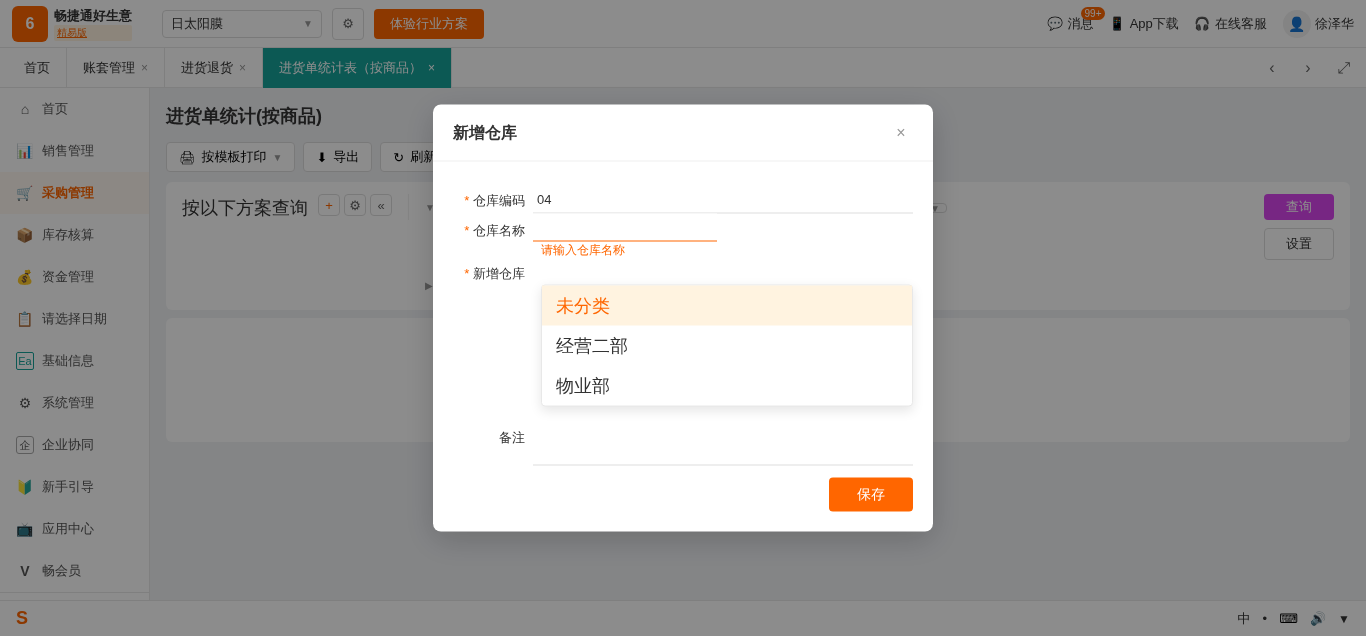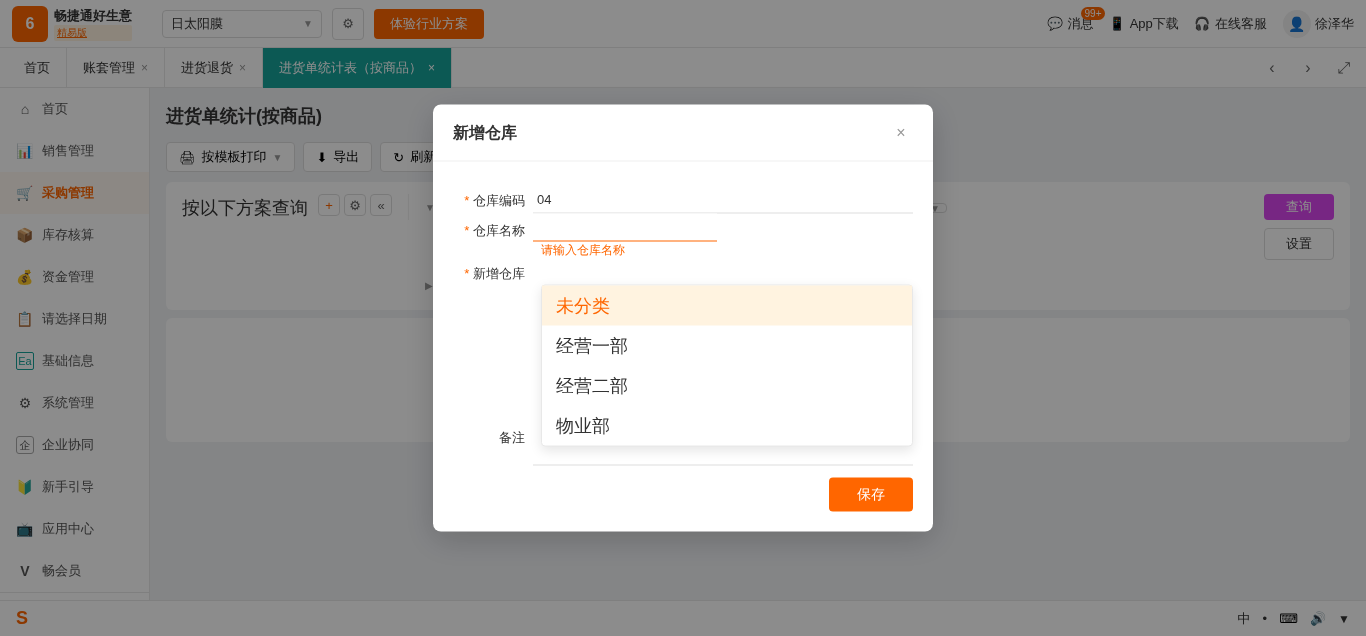--- a/index.html
+++ b/index.html
@@ -553,21 +553,20 @@
       <div style="padding-left:88px;">
         <span style="font-size:12px;color:#f60;">请输入仓库名称</span>
       </div>
     </div>
 
     <div class="form-row" style="position:relative;">
       <label class="form-label required">新增仓库</label>
 
       <div class="dropdown-list">
         <div class="dropdown-item selected">未分类</div>
-        <div class="dropdown-item">经营一部</div>
         <div class="dropdown-item">经营二部</div>
         <div class="dropdown-item">物业部</div>
       </div>
     </div>
 
     <div class="form-row" style="margin-top:140px;">
       <label class="form-label">备注</label>
       <textarea class="form-textarea" rows="2" style=""></textarea>
     </div>
   </div>

